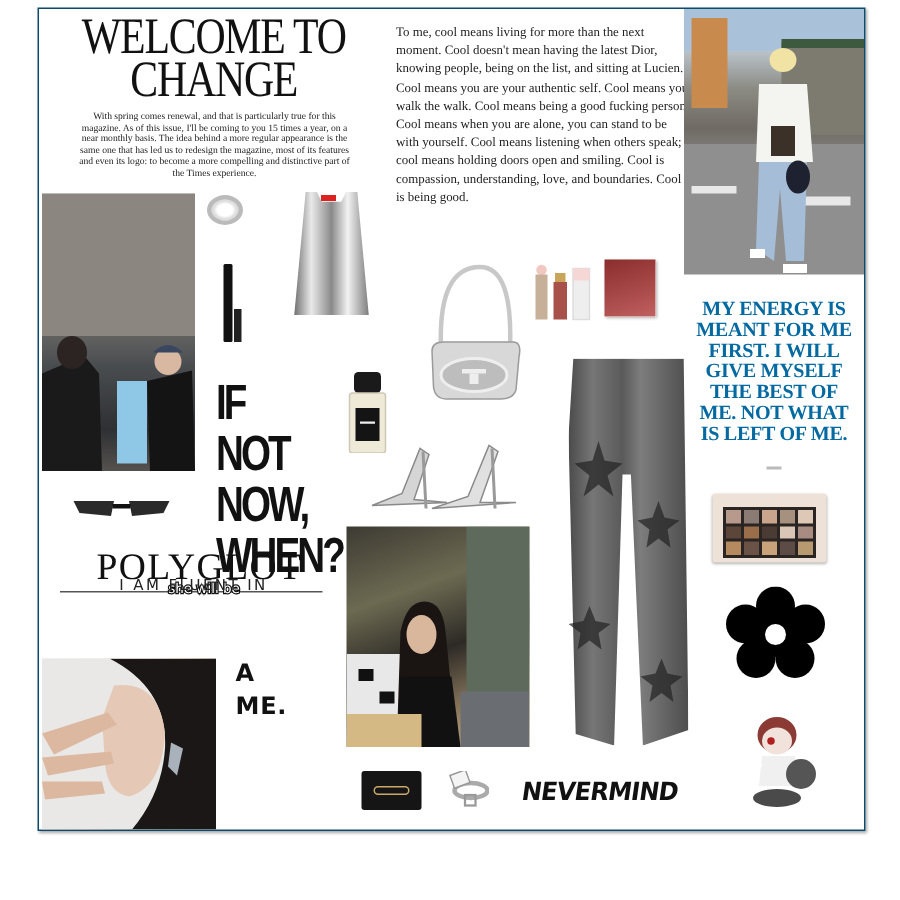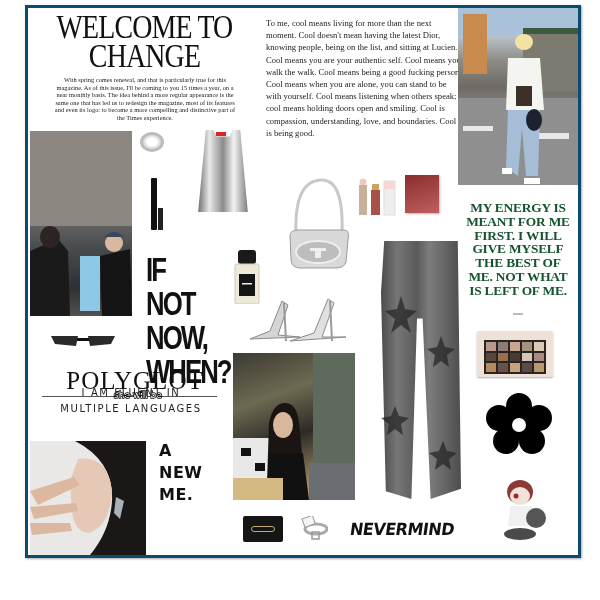--- a/index.html
+++ b/index.html
@@ -1,36 +1,36 @@
 <!DOCTYPE html>
 <html><head>
 <meta charset="utf-8">
 <style>
   html,body{margin:0;padding:0;background:#fff;}
   body{width:600px;height:600px;position:relative;overflow:hidden;font-family:"Liberation Sans",sans-serif;}
-  .board{position:absolute;left:25px;top:5px;width:550px;height:547px;border:3px solid #0c4a6e;box-shadow:1px 1px 2px rgba(0,0,0,.35);background:#fff;overflow:hidden;}
+  .board{position:absolute;left:25px;top:5px;width:550px;height:547px;border:1px solid #0c4a6e;box-shadow:1px 1px 2px rgba(0,0,0,.35);background:#fff;overflow:hidden;}
   .abs{position:absolute;}
 
   
   .welcome-title{left:0;top:4px;width:233px;text-align:center;font-family:"Liberation Serif",serif;font-weight:normal;font-size:34px;line-height:29px;letter-spacing:-1px;color:#111;transform:scaleX(.82);transform-origin:center top;}
   .welcome-body{left:26px;top:68px;width:182px;text-align:center;font-family:"Liberation Serif",serif;font-size:6.4px;line-height:7.5px;color:#222;}
 
   
   .cool{left:238px;top:9px;width:196px;font-family:"Liberation Serif",serif;font-size:8.6px;line-height:12.2px;color:#222;}
   .cool b{display:block;color:#111;}
 
   
   .photo{overflow:hidden;}
   .street{left:430px;top:0;width:121px;height:177px;background:linear-gradient(180deg,#9ab4cc 0%,#c7d2dc 12%,#8b8b84 30%,#6f6a63 45%,#8d8d8c 60%,#9c9c9c 100%);}
   .basement{left:2px;top:123px;width:102px;height:185px;background:linear-gradient(180deg,#8f8a84 0%,#7a7671 40%,#4a4d50 62%,#2e3033 85%,#55524e 100%);}
   .cafe{left:205px;top:345px;width:122px;height:147px;background:linear-gradient(160deg,#3d3a33 0%,#6d6a52 30%,#2d2a26 55%,#a68f6c 85%,#c8b08a 100%);}
   .portrait{left:2px;top:433px;width:116px;height:114px;background:linear-gradient(120deg,#e8e6e3 0%,#e6d3c4 35%,#caa48f 55%,#241d1b 80%,#111 100%);}
 
   
-  .energy{left:435px;top:193px;width:110px;text-align:center;font-family:"Liberation Serif",serif;font-weight:bold;font-size:13.4px;line-height:13.8px;color:#14532d;letter-spacing:-.2px;}
+  .energy{left:435px;top:193px;width:110px;text-align:center;font-family:"Liberation Serif",serif;font-weight:bold;font-size:13.4px;line-height:13.8px;color:#0369a1;letter-spacing:-.2px;}
   .energy-mark{left:485px;top:305px;width:10px;height:2px;background:#bbb;}
   .ifnot{left:118px;top:245px;width:90px;font-family:"Liberation Sans",sans-serif;font-weight:bold;font-size:33px;line-height:34px;letter-spacing:-2.5px;color:#111;transform:scaleX(.78);transform-origin:left top;}
   .newera{left:131px;top:432px;width:70px;font-family:"DejaVu Sans",sans-serif;font-weight:bold;font-size:16px;line-height:22px;color:#111;letter-spacing:.5px;}
   .polyglot{left:17px;top:359px;width:180px;text-align:center;font-family:"Liberation Serif",serif;font-size:25px;line-height:28px;letter-spacing:1px;color:#111;}
   .poly-line{left:14px;top:388px;width:175px;height:1px;background:#555;}
   .shewill{left:80px;top:382px;width:60px;text-align:center;font-family:"DejaVu Sans",sans-serif;font-weight:normal;font-size:9px;color:#fff;-webkit-text-stroke:1.6px #111;paint-order:stroke fill;}
   .fluent{left:8px;top:377px;width:190px;text-align:center;font-family:"DejaVu Sans",sans-serif;font-size:10px;line-height:16px;letter-spacing:1.6px;color:#222;}
   .nevermind{left:322px;top:512px;width:130px;font-family:"DejaVu Sans",sans-serif;font-weight:bold;font-size:16px;letter-spacing:-.5px;color:#111;transform:skewX(-8deg) scaleY(1.05);}
 
   
@@ -204,40 +204,38 @@
       <circle cx="33" cy="32" r="15" fill="#000"></circle>
       <circle cx="33" cy="32" r="7" fill="#fff"></circle>
     </svg>
   </div>
 
   <div class="abs polyglot">POLYGLOT</div>
   <div class="abs poly-line"></div>
   <div class="abs shewill">she will be</div>
   <div class="abs fluent">
     <div>I AM FLUENT IN</div>
-    <div>MULTIPLE LANGUAGES</div>
   </div>
 
   <div class="abs photo cafe">
     <svg width="122" height="147" viewBox="0 0 122 147">
       <rect x="80" y="0" width="42" height="147" fill="#5e6a5c"></rect>
       <rect x="0" y="85" width="40" height="40" fill="#e8e8e8"></rect>
       <rect x="8" y="95" width="10" height="8" fill="#111"></rect>
         <rect x="22" y="110" width="10" height="8" fill="#111"></rect>
       <path d="M36 70 Q40 50 52 50 Q64 50 66 70 L72 130 L34 130 Z" fill="#1a1412"></path>
       <ellipse cx="50" cy="72" rx="10" ry="13" fill="#d9b79d"></ellipse>
       <path d="M36 100 L70 100 L76 147 L34 147 Z" fill="#111"></path>
       <rect x="0" y="125" width="50" height="22" fill="#d4b985"></rect>
       <rect x="76" y="110" width="46" height="37" fill="#6a6e72"></rect>
     </svg>
   </div>
 
   <div class="abs newera">
     <div>A</div>
-    <div>NEW</div>
     <div>ME.</div>
   </div>
 
   <div class="abs photo portrait">
     <svg width="116" height="114" viewBox="0 0 116 114">
       <rect x="0" y="0" width="116" height="114" fill="#e9e8e6"></rect>
       <path d="M45 0 L116 0 L116 114 L60 114 Q80 90 82 60 Q84 20 45 0 Z" fill="#1b1716"></path>
       <path d="M48 18 Q78 14 82 50 Q80 86 58 92 Q44 90 42 70 L40 40 Z" fill="#e5c9b6"></path>
       <path d="M0 50 L44 36 L50 44 L8 64 Z" fill="#dcb8a0"></path>
       <path d="M0 66 L46 62 L48 70 L4 78 Z" fill="#dcb8a0"></path>

